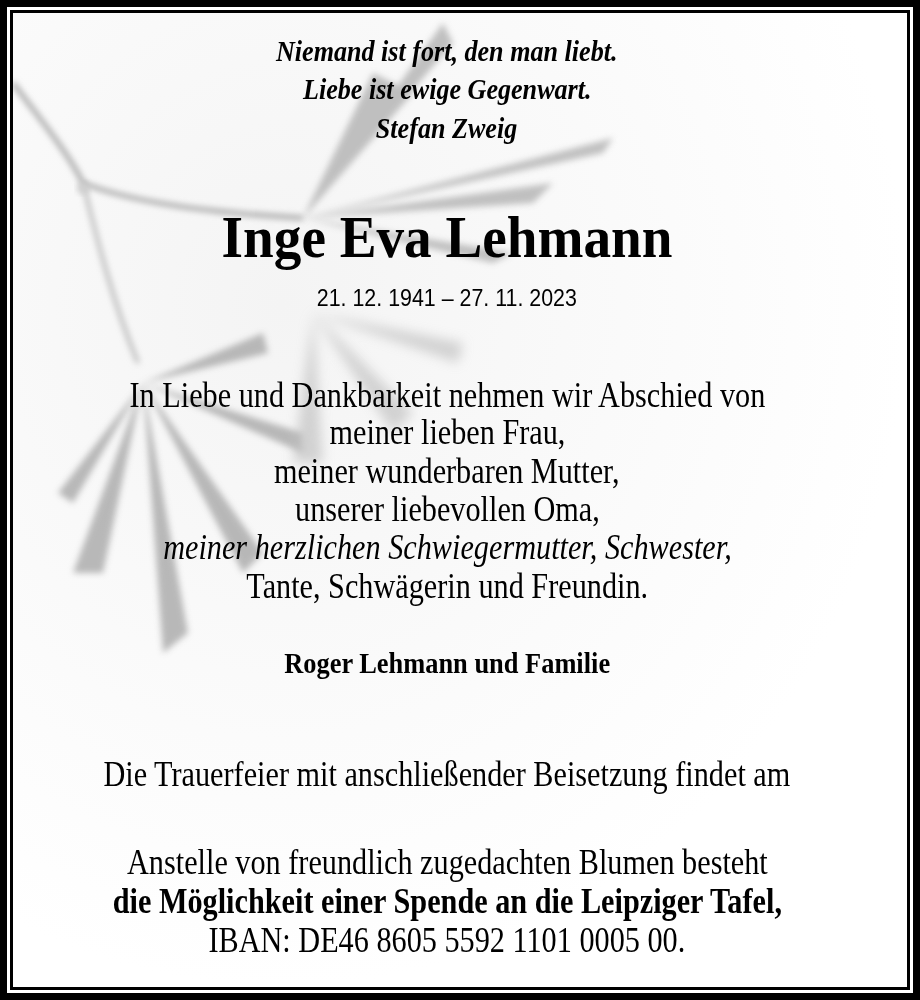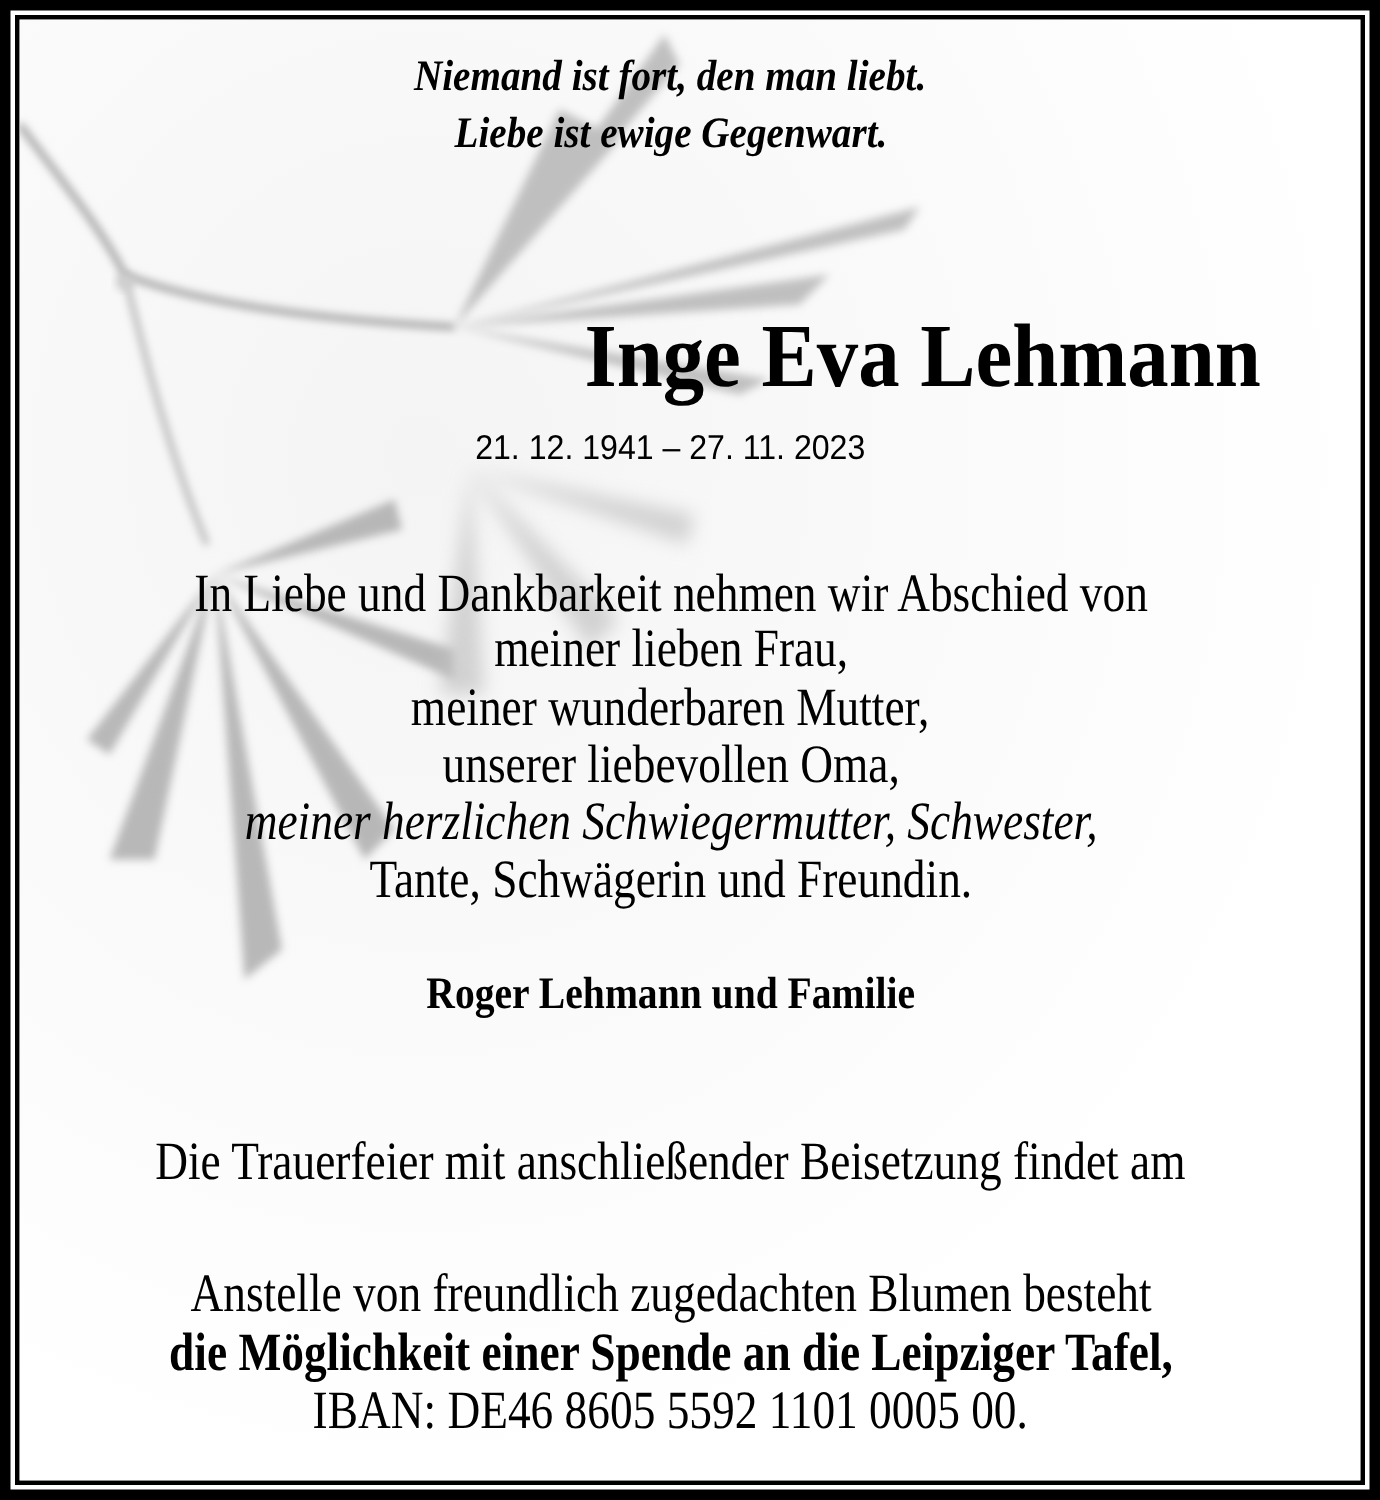--- a/index.html
+++ b/index.html
@@ -69,22 +69,23 @@
 
     <g fill="#c2c2c2" filter="url(#blur6)" opacity="0.7">
       <path d="M300 300 L 280 450 L 310 450 Z"></path>
       <path d="M300 300 L 380 420 L 400 400 Z"></path>
       <path d="M300 300 L 450 330 L 445 350 Z"></path>
     </g>
   </svg>
 
   <div class="line quote" style="top:22px;"><span>Niemand ist fort, den man liebt.</span></div>
   <div class="line quote" style="top:60px;"><span>Liebe ist ewige Gegenwart.</span></div>
+  <div class="line quote" style="top:99px;"><span>Stefan Zweig</span></div>
 
-  <div class="line name" style="top:190px;text-align:right;"><span>Inge Eva Lehmann</span></div>
+  <div class="line name" style="top:190px;"><span>Inge Eva Lehmann</span></div>
   <div class="line dates" style="top:272px;"><span>21. 12. 1941 – 27. 11. 2023</span></div>
 
   <div class="line body" style="top:398px;"><span>meiner lieben Frau,</span></div>
   <div class="line body" style="top:361px;"><span>In Liebe und Dankbarkeit nehmen wir Abschied von</span></div>
   <div class="line body" style="top:437px;"><span>meiner wunderbaren Mutter,</span></div>
   <div class="line body" style="top:475px;"><span>unserer liebevollen Oma,</span></div>
   <div class="line body" style="top:513px;font-style:italic;"><span>meiner herzlichen Schwiegermutter, Schwester,</span></div>
   <div class="line body" style="top:552px;"><span>Tante, Schwägerin und Freundin.</span></div>
 
   <div class="line sig" style="top:633px;"><span>Roger Lehmann und Familie</span></div>

